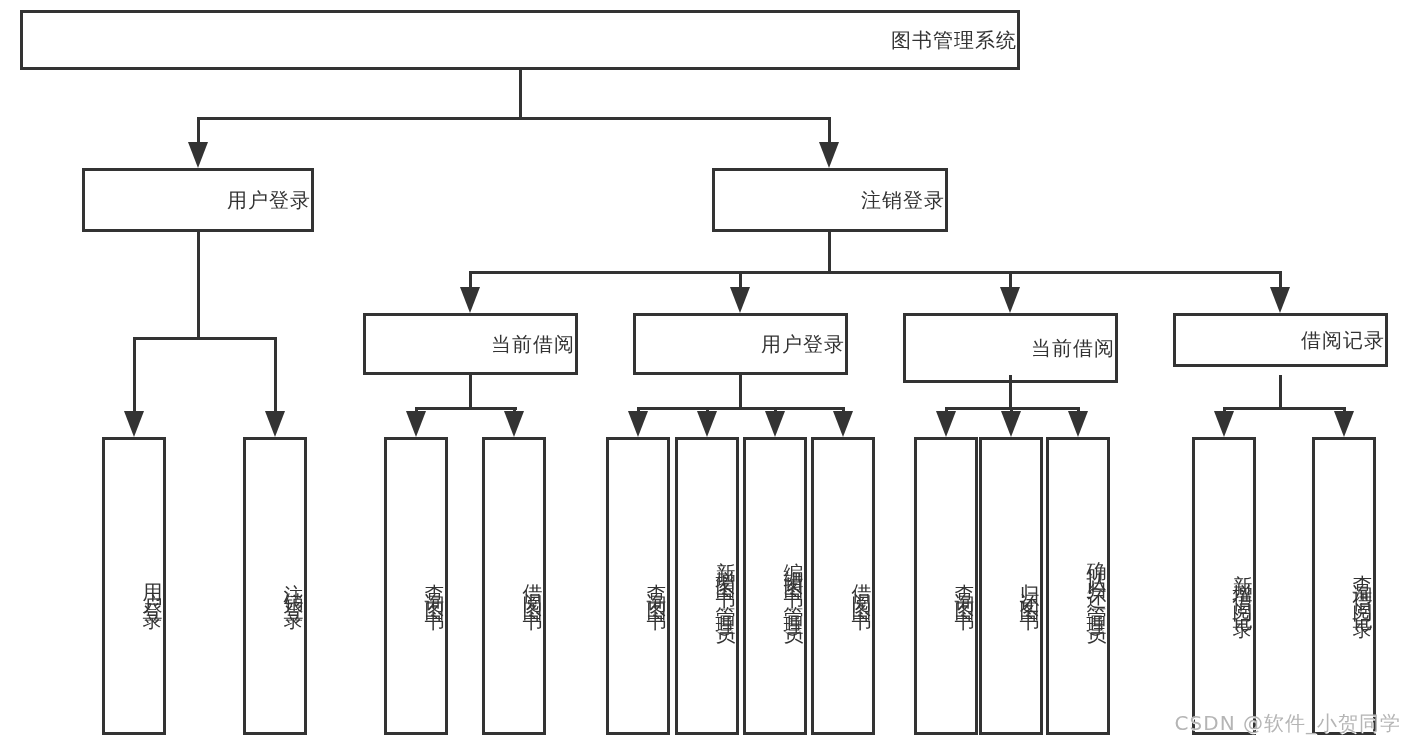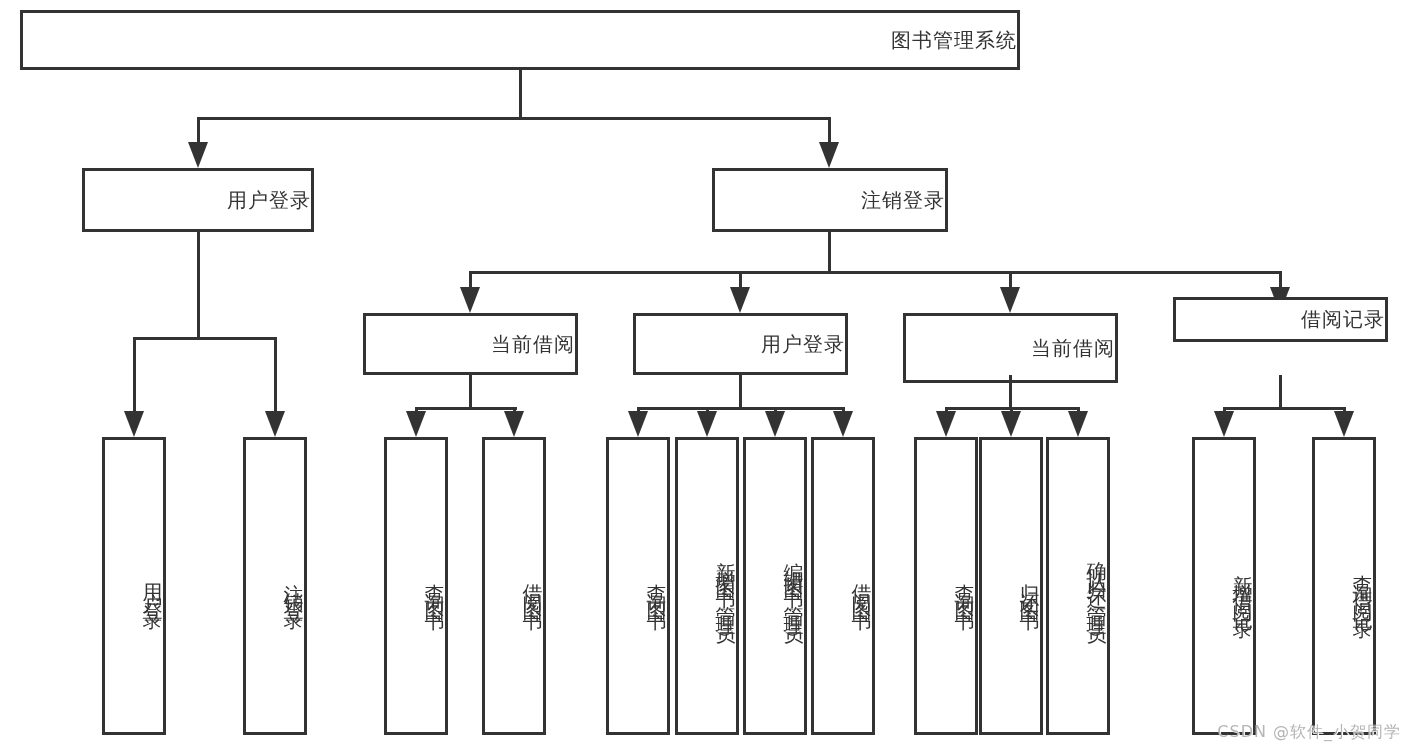--- a/index.html
+++ b/index.html
@@ -50,27 +50,26 @@
     width: 0;
     height: 0;
     border-left: 10px solid transparent;
     border-right: 10px solid transparent;
     border-top: 26px solid #333333;
   }
   .watermark {
     position: absolute;
     right: 4px;
     top: 710px;
-    font-size: 16px;
+    font-size: 20px;
     color: #b5b5b5;
     letter-spacing: 1px;
     text-shadow: 1px 1px 0 #ffffff;
     z-index: 5;
     pointer-events: none;
-    margin-top: 12px;
   }
 </style>
 </head>
 <body>
 
 <div id="canvas">
 
   <div class="box" style="left:20px; top:10px; width:1000px; height:60px;">
     <span>图书管理系统</span>
   </div>
@@ -116,21 +115,21 @@
 
   <div class="box" style="left:363px; top:313px; width:215px; height:62px;">
     <span>当前借阅</span>
   </div>
   <div class="box" style="left:633px; top:313px; width:215px; height:62px;">
     <span>用户登录</span>
   </div>
   <div class="box" style="left:903px; top:313px; width:215px; height:70px;">
     <span>当前借阅</span>
   </div>
-  <div class="box" style="left:1173px; top:297px; width:215px; height:45px;">
+  <div class="box" style="left:1173px; top:313px; width:215px; height:54px;">
     <span>借阅记录</span>
   </div>
 
   <div class="v-line" style="left:469px; top:375px; height:33px;"></div>
   <div class="h-line" style="left:415px; top:407px; width:102px;"></div>
   <div class="v-line" style="left:415px; top:408px; height:6px;"></div>
   <div class="arrow-down" style="left:406px; top:411px;"></div>
   <div class="v-line" style="left:513px; top:408px; height:6px;"></div>
   <div class="arrow-down" style="left:504px; top:411px;"></div>
 

